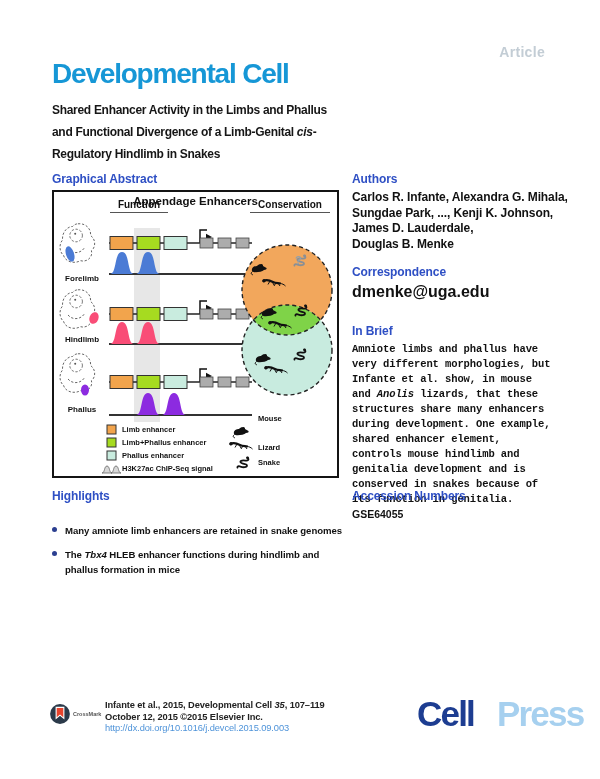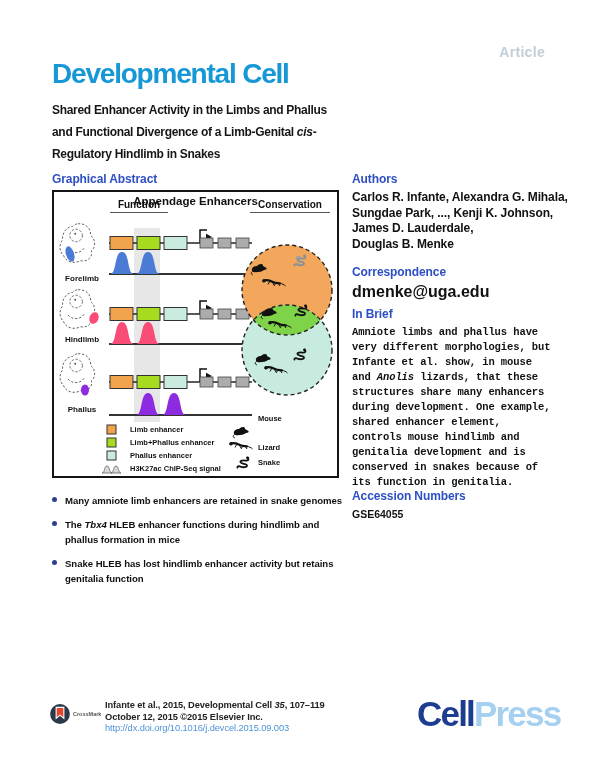--- a/index.html
+++ b/index.html
@@ -16,51 +16,51 @@
 
   
   .figure { left:52px; top:190px; width:287px; height:288px; border:2px solid #141414; background:#fff; }
   .figure .lbl { position:absolute; font-weight:bold; color:#111; }
   .fig-title { top:3px; left:0; right:0; text-align:center; font-size:11.5px; }
   .col-head { top:7px; font-size:10px; font-weight:normal; color:#222; text-align:center; border-bottom:1px solid #555; padding-bottom:2px; }
   .col-fn { left:56px; width:58px; }
   .col-cv { left:196px; width:80px; }
   .row-lbl { left:2px; width:52px; text-align:center; font-size:8px; font-weight:normal; color:#333; }
   .leg-lbl { font-size:7.5px; font-weight:normal; color:#1a1a1a; white-space:nowrap; }
-  .leg-left { left:76px; }
+  .leg-left { left:68px; }
   .leg-right { left:204px; }
   .fig-svg { position:absolute; inset:0; width:283px; height:284px; }
 
   
   .right-col { left:352px; top:172px; width:200px; }
   .right-col .sec-head { margin-bottom:4px; }
   .author-line { font-size:12px; font-weight:bold; color:#111; line-height:15.5px; white-space:nowrap; letter-spacing:-0.1px; }
   .corr-block { margin-top:13px; }
   .email { font-size:16px; font-weight:bold; color:#111; text-decoration:none; }
-  .inbrief-block { margin-top:6px; }
+  .inbrief-block { margin-top:23px; }
   .body-text { font-size:10.5px; font-weight:bold; color:#111; line-height:15px; letter-spacing:-0.1px;font-family:Liberation Mono, monospace; }
 
   .accession { left:352px; top:489px; width:200px; }
   .accession .val { font-size:10.5px; font-weight:bold; color:#111; margin-top:5px; }
 
   
   .highlights { left:52px; top:489px; width:292px; }
-  .hl-list { margin-top:4px; }
+  .hl-list { margin-top:20px; }
   .hl-item { display:flex; gap:8px; margin-bottom:9px; }
   .bullet { flex:0 0 auto; width:5px; height:5px; border-radius:50%; background:#2b3f90; margin-top:4px; }
   .hl-text { font-size:9.6px; font-weight:bold; color:#111; line-height:15px; letter-spacing:-0.05px; }
 
   
   .crossmark { left:49px; top:703px; width:54px; display:flex; align-items:center; gap:2px; }
   .crossmark .cm-text { font-size:5.5px; color:#555; font-weight:bold; }
   .citation { left:105px; top:700px; font-size:9.3px; font-weight:bold; color:#222; line-height:11.5px; letter-spacing:-0.1px; }
   .doi { color:#4e93d9; font-weight:normal; text-decoration:none; }
   .cellpress { left:417px; top:694px; font-size:35px; font-weight:bold; letter-spacing:-1.8px; }
   .cp-cell { color:#1d3d91; }
-  .cp-press { color:#a6d0ef; }
+  .cp-press { color:#a6d0ef;margin-left:23px; }
 </style>
 </head>
 <body>
 
 <div class="abs article-label">Article</div>
 <div class="abs journal">Developmental Cell</div>
 
 <h1 class="abs paper-title"><span>Shared Enhancer Activity in the Limbs and Phallus</span><br>
 <span>and Functional Divergence of a Limb-Genital </span><em>cis</em><span>-</span><br>
 <span>Regulatory Hindlimb in Snakes</span></h1>
@@ -208,33 +208,30 @@
     <p class="body-text" style="margin-top:3px;"><span>Amniote limbs and phallus have very different morphologies, but Infante et al. show, in mouse and </span><em>Anolis</em><span> lizards, that these structures share many enhancers during development. One example, shared enhancer element, controls mouse hindlimb and genitalia development and is conserved in snakes because of its function in genitalia.</span></p>
   </div>
 </div>
 
 <div class="abs accession">
   <div class="sec-head">Accession Numbers</div>
   <div class="val">GSE64055</div>
 </div>
 
 <div class="abs highlights">
+  <div class="sec-head">Highlights</div>
   <div class="hl-list">
     <div class="hl-item">
       <span class="bullet"></span>
       <span class="hl-text"><span>Many amniote limb enhancers are retained in snake genomes</span><em></em><span></span></span>
     </div>
     <div class="hl-item">
       <span class="bullet"></span>
       <span class="hl-text"><span>The </span><em>Tbx4</em><span> HLEB enhancer functions during hindlimb and phallus formation in mice</span></span>
     </div>
-    <div class="hl-item">
-      <span class="bullet"></span>
-      <span class="hl-text"><span>Snake HLEB has lost hindlimb enhancer activity but retains genitalia function</span><em></em><span></span></span>
-    </div>
   </div>
 </div>
 
 <div class="abs crossmark">
   <svg width="22" height="22" viewBox="0 0 20 20">
     <circle cx="10" cy="10" r="9" fill="#2b3a4a"></circle>
     <path d="M6.5,4 h7 v10 l-3.5,-3 -3.5,3 z" fill="#e8442d" stroke="#fff" stroke-width="1"></path>
   </svg>
   <span class="cm-text">CrossMark</span>
 </div>

